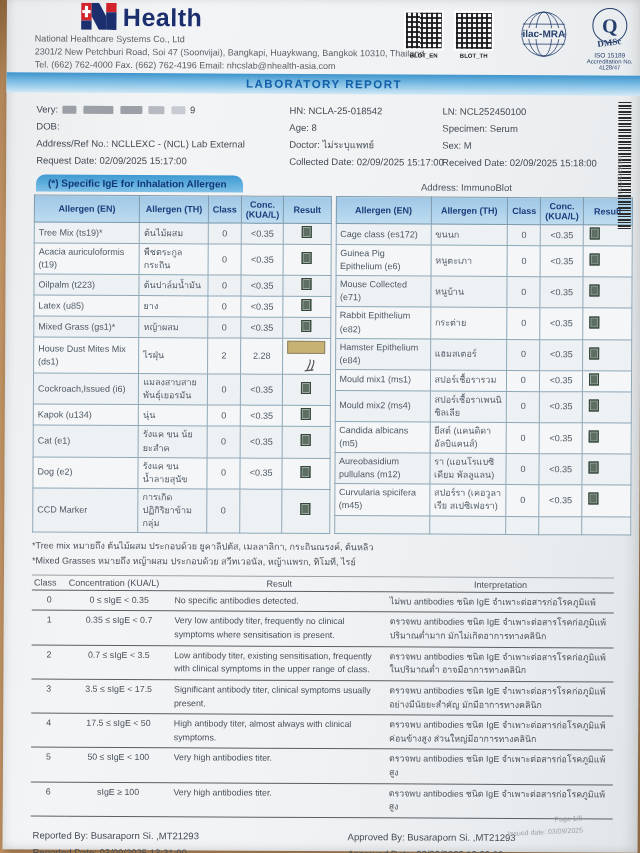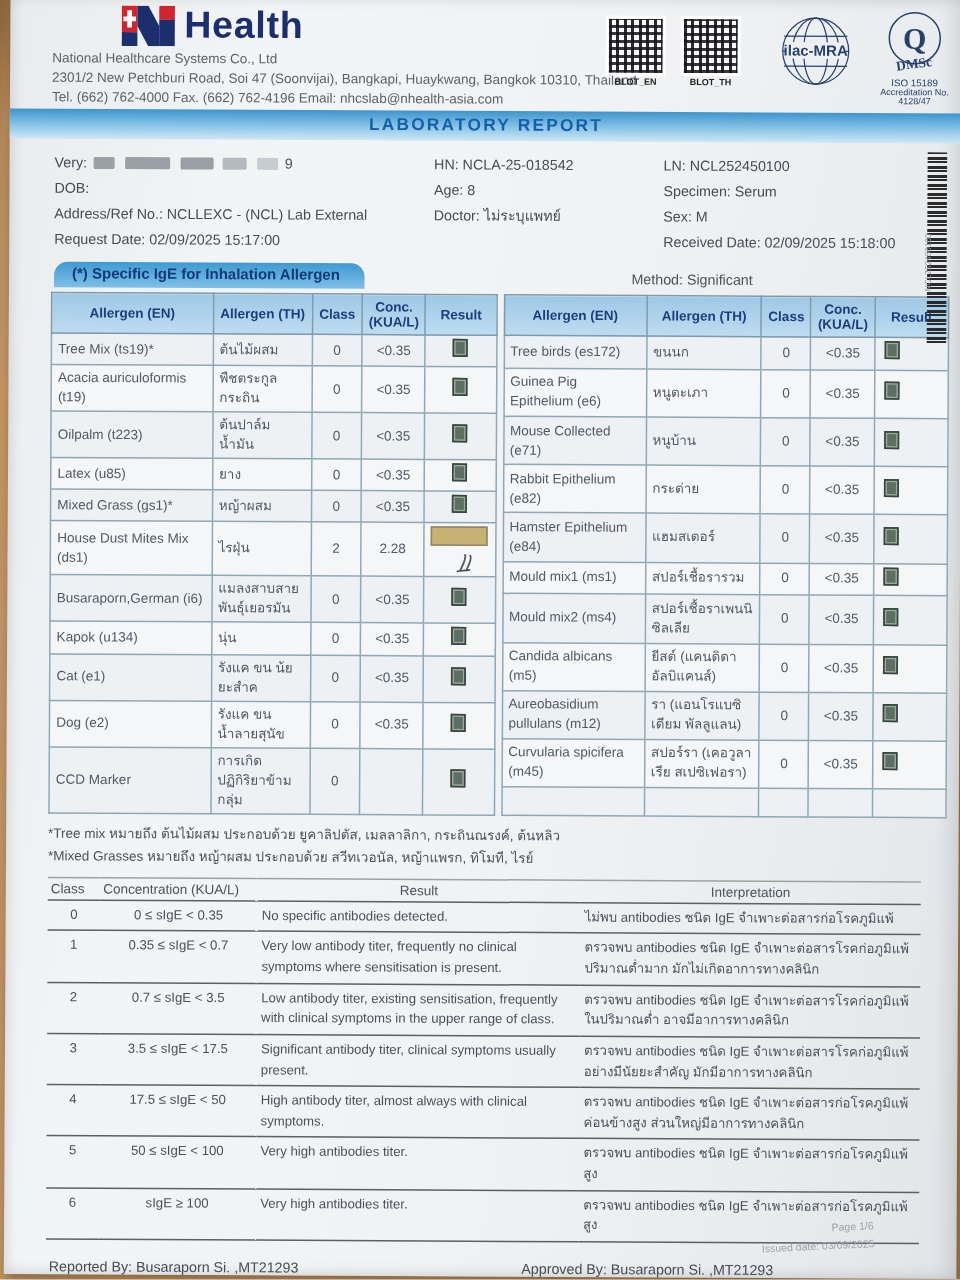--- a/index.html
+++ b/index.html
@@ -11,21 +11,21 @@
   }
   .paper{
     position:absolute;left:7px;top:-2px;right:-2px;bottom:2px;
     background:linear-gradient(100deg,#e9ebed 0%,#f3f4f6 22%,#f0f2f4 55%,#e9ecee 82%,#e2e5e8 100%);
     transform:rotate(0.3deg);transform-origin:50% 0;
     box-shadow:inset -6px 0 12px rgba(0,0,0,.10), inset 3px 0 8px rgba(0,0,0,.08), 2px 3px 8px rgba(60,40,20,.45);
     color:#4a5258;font-size:10px;
   }
   
   .hdr{position:relative;height:72px;}
-  .brandrow{position:absolute;left:30px;top:6px;display:flex;align-items:center;gap:6px;padding-left:44px;}
+  .brandrow{position:absolute;left:30px;top:6px;display:flex;align-items:flex-start;gap:6px;padding-left:44px;}
   .brandname{font-size:25px;font-weight:bold;color:#1b2f6e;letter-spacing:.5px;}
   .co{position:absolute;left:28px;top:37px;color:#5c6268;font-size:9px;text-align:right;}
   .addr{position:absolute;left:28px;top:50px;color:#5c6268;font-size:9px;}
   .tel{position:absolute;left:28px;top:63px;color:#5c6268;font-size:9px;}
   .qr{width:36px;height:36px;border:2px solid #fff;background:
       repeating-linear-gradient(0deg,rgba(20,20,25,.85) 0 2px,transparent 2px 5px),
       repeating-linear-gradient(90deg,rgba(20,20,25,.9) 0 2px,#f8f8f8 2px 5px);}
   .qrbox{position:absolute;top:12px;text-align:center;}
   .qrbox .lab{font-size:6px;font-weight:bold;color:#222;margin-top:2px;}
   .ilac{position:absolute;left:512px;top:10px;}
@@ -161,20 +161,24 @@
         <span>NCLA-25-018542</span>
       </div>
       <div class="pi-line">
         <span>Age:</span>
         <span>8</span>
       </div>
       <div class="pi-line">
         <span>Doctor:</span>
         <span>ไม่ระบุแพทย์</span>
       </div>
+      <div class="pi-line">
+        <span>Collected Date:</span>
+        <span>02/09/2025 15:17:00</span>
+      </div>
     </div>
     <div>
       <div class="pi-line">
         <span>LN:</span>
         <span>NCL252450100</span>
       </div>
       <div class="pi-line">
         <span>Specimen:</span>
         <span>Serum</span>
       </div>
@@ -186,21 +190,21 @@
         <span>Received Date:</span>
         <span>02/09/2025 15:18:00</span>
       </div>
     </div>
     <div class="vbarcode"></div>
     <div class="vbtext">NCL252450100</div>
   </div>
 
   <div class="tabrow">
     <span class="tab">(*) Specific IgE for Inhalation Allergen</span>
-    <span class="method">Method: Significant</span>
+    <span class="method">Address: ImmunoBlot</span>
   </div>
 
   <div class="tables">
     <table class="alg">
       <colgroup>
           <col style="width:43%">
           <col style="width:30%">
           <col style="width:8%">
           <col style="width:11%">
           <col style="width:8%">
@@ -257,21 +261,21 @@
           <td class="c">2.28</td>
           <td class="c"><span class="bar bar-yellow"></span><svg class="hand" width="12" height="14" viewBox="0 0 12 14">
                 <g stroke="#555" stroke-width="1.2" fill="none" stroke-linecap="round">
                   <path d="M4 12 C6 8 8 4 7 2"></path>
                   <path d="M8 12 C10 8 11.5 4.5 10.5 2.5"></path>
                   <path d="M2 13 C4 12.5 8 12.5 10 12"></path>
                 </g>
               </svg></td>
         </tr>
           <tr>
-          <td>Busaraporn,German (i6)</td>
+          <td>Cockroach,Issued (i6)</td>
           <td>แมลงสาบสายพันธุ์เยอรมัน</td>
           <td class="c">0</td>
           <td class="c">&lt;0.35</td>
           <td class="c"><span class="bar bar-green"></span></td>
         </tr>
           <tr>
           <td>Kapok (u134)</td>
           <td>นุ่น</td>
           <td class="c">0</td>
           <td class="c">&lt;0.35</td>
@@ -313,21 +317,21 @@
         <tr>
           <th>Allergen (EN)</th>
           <th>Allergen (TH)</th>
           <th>Class</th>
           <th><span>Conc.</span><br><span>(KUA/L)</span></th>
           <th>Result</th>
         </tr>
       </thead>
       <tbody>
           <tr>
-          <td>Tree birds (es172)</td>
+          <td>Cage class (es172)</td>
           <td>ขนนก</td>
           <td class="c">0</td>
           <td class="c">&lt;0.35</td>
           <td style="text-align:left;padding-left:6px;"><span class="bar bar-green"></span></td>
         </tr>
           <tr>
           <td>Guinea Pig Epithelium (e6)</td>
           <td>หนูตะเภา</td>
           <td class="c">0</td>
           <td class="c">&lt;0.35</td>

